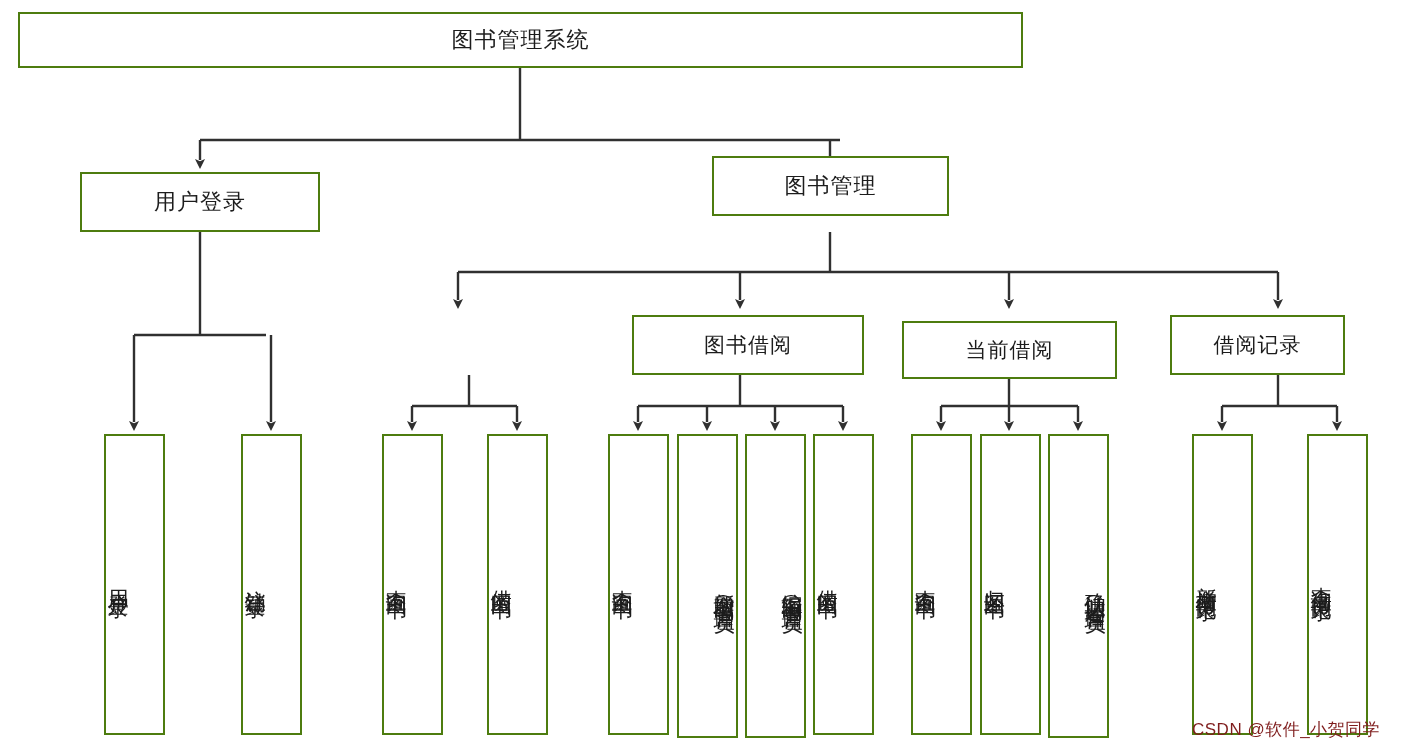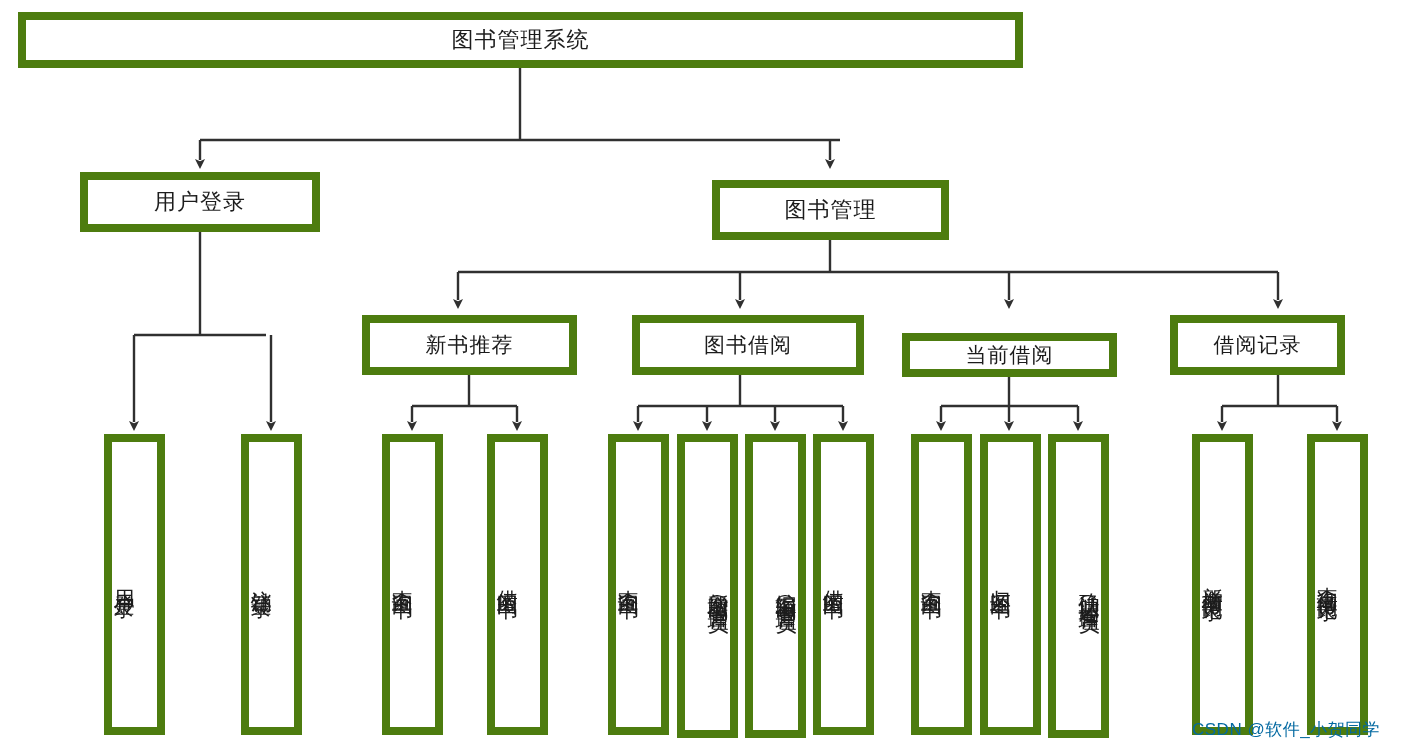--- a/index.html
+++ b/index.html
@@ -23,21 +23,21 @@
   svg.edges {
     position: absolute;
     left: 0; top: 0;
     width: 1405px;
     height: 747px;
     pointer-events: none;
   }
   .node {
     position: absolute;
     box-sizing: border-box;
-    border: 8px solid #4d7c0f;
+    border: 2px solid #4d7c0f;
     background: #ffffff;
     color: #1c1c1c;
     display: flex;
     align-items: center;
     justify-content: center;
     font-size: 21px;
     line-height: 1.15;
     letter-spacing: 1px;
     z-index: 2;
   }
@@ -54,21 +54,21 @@
     font-size: 21px;
     letter-spacing: 3px;
   }
   .node.leaf.top-aligned {
     align-items: flex-start;
     padding-bottom: 0;
     padding-top: 6px;
   }
   .watermark {
     position: absolute;
-    color: #0369a1;
+    color: #7f1d1d;
     font-size: 17px;
     letter-spacing: 0.5px;
     white-space: nowrap;
     z-index: 3;
   }
 </style>
 </head>
 <body>
 
 <div id="diagram-root">
@@ -123,31 +123,28 @@
     </g>
   </svg>
 
   <div class="node root" style="left:18px; top:12px; width:1005px; height:56px;">
     <span>图书管理系统</span>
   </div>
 
   <div class="node level2" style="left:80px; top:172px; width:240px; height:60px;">
     <span>用户登录</span>
   </div>
-  <div class="node level2" style="left:712px; top:180px; width:237px; height:60px;text-align:center;">
+  <div class="node level2" style="left:712px; top:156px; width:237px; height:60px;text-align:center;">
     <span>图书管理</span>
   </div>
 
-  <div class="node level3" style="left:362px; top:315px; width:215px; height:60px;">
-    <span>新书推荐</span>
-  </div>
   <div class="node level3" style="left:632px; top:315px; width:232px; height:60px;">
     <span>图书借阅</span>
   </div>
-  <div class="node level3" style="left:902px; top:333px; width:215px; height:44px;text-align:center;">
+  <div class="node level3" style="left:902px; top:321px; width:215px; height:58px;text-align:center;">
     <span>当前借阅</span>
   </div>
   <div class="node level3" style="left:1170px; top:315px; width:175px; height:60px;">
     <span>借阅记录</span>
   </div>
 
   <div class="node leaf" style="left:104px; top:434px; width:61px; height:301px;">
     <span>用户登录</span>
   </div>
   <div class="node leaf" style="left:241px; top:434px; width:61px; height:301px;">

